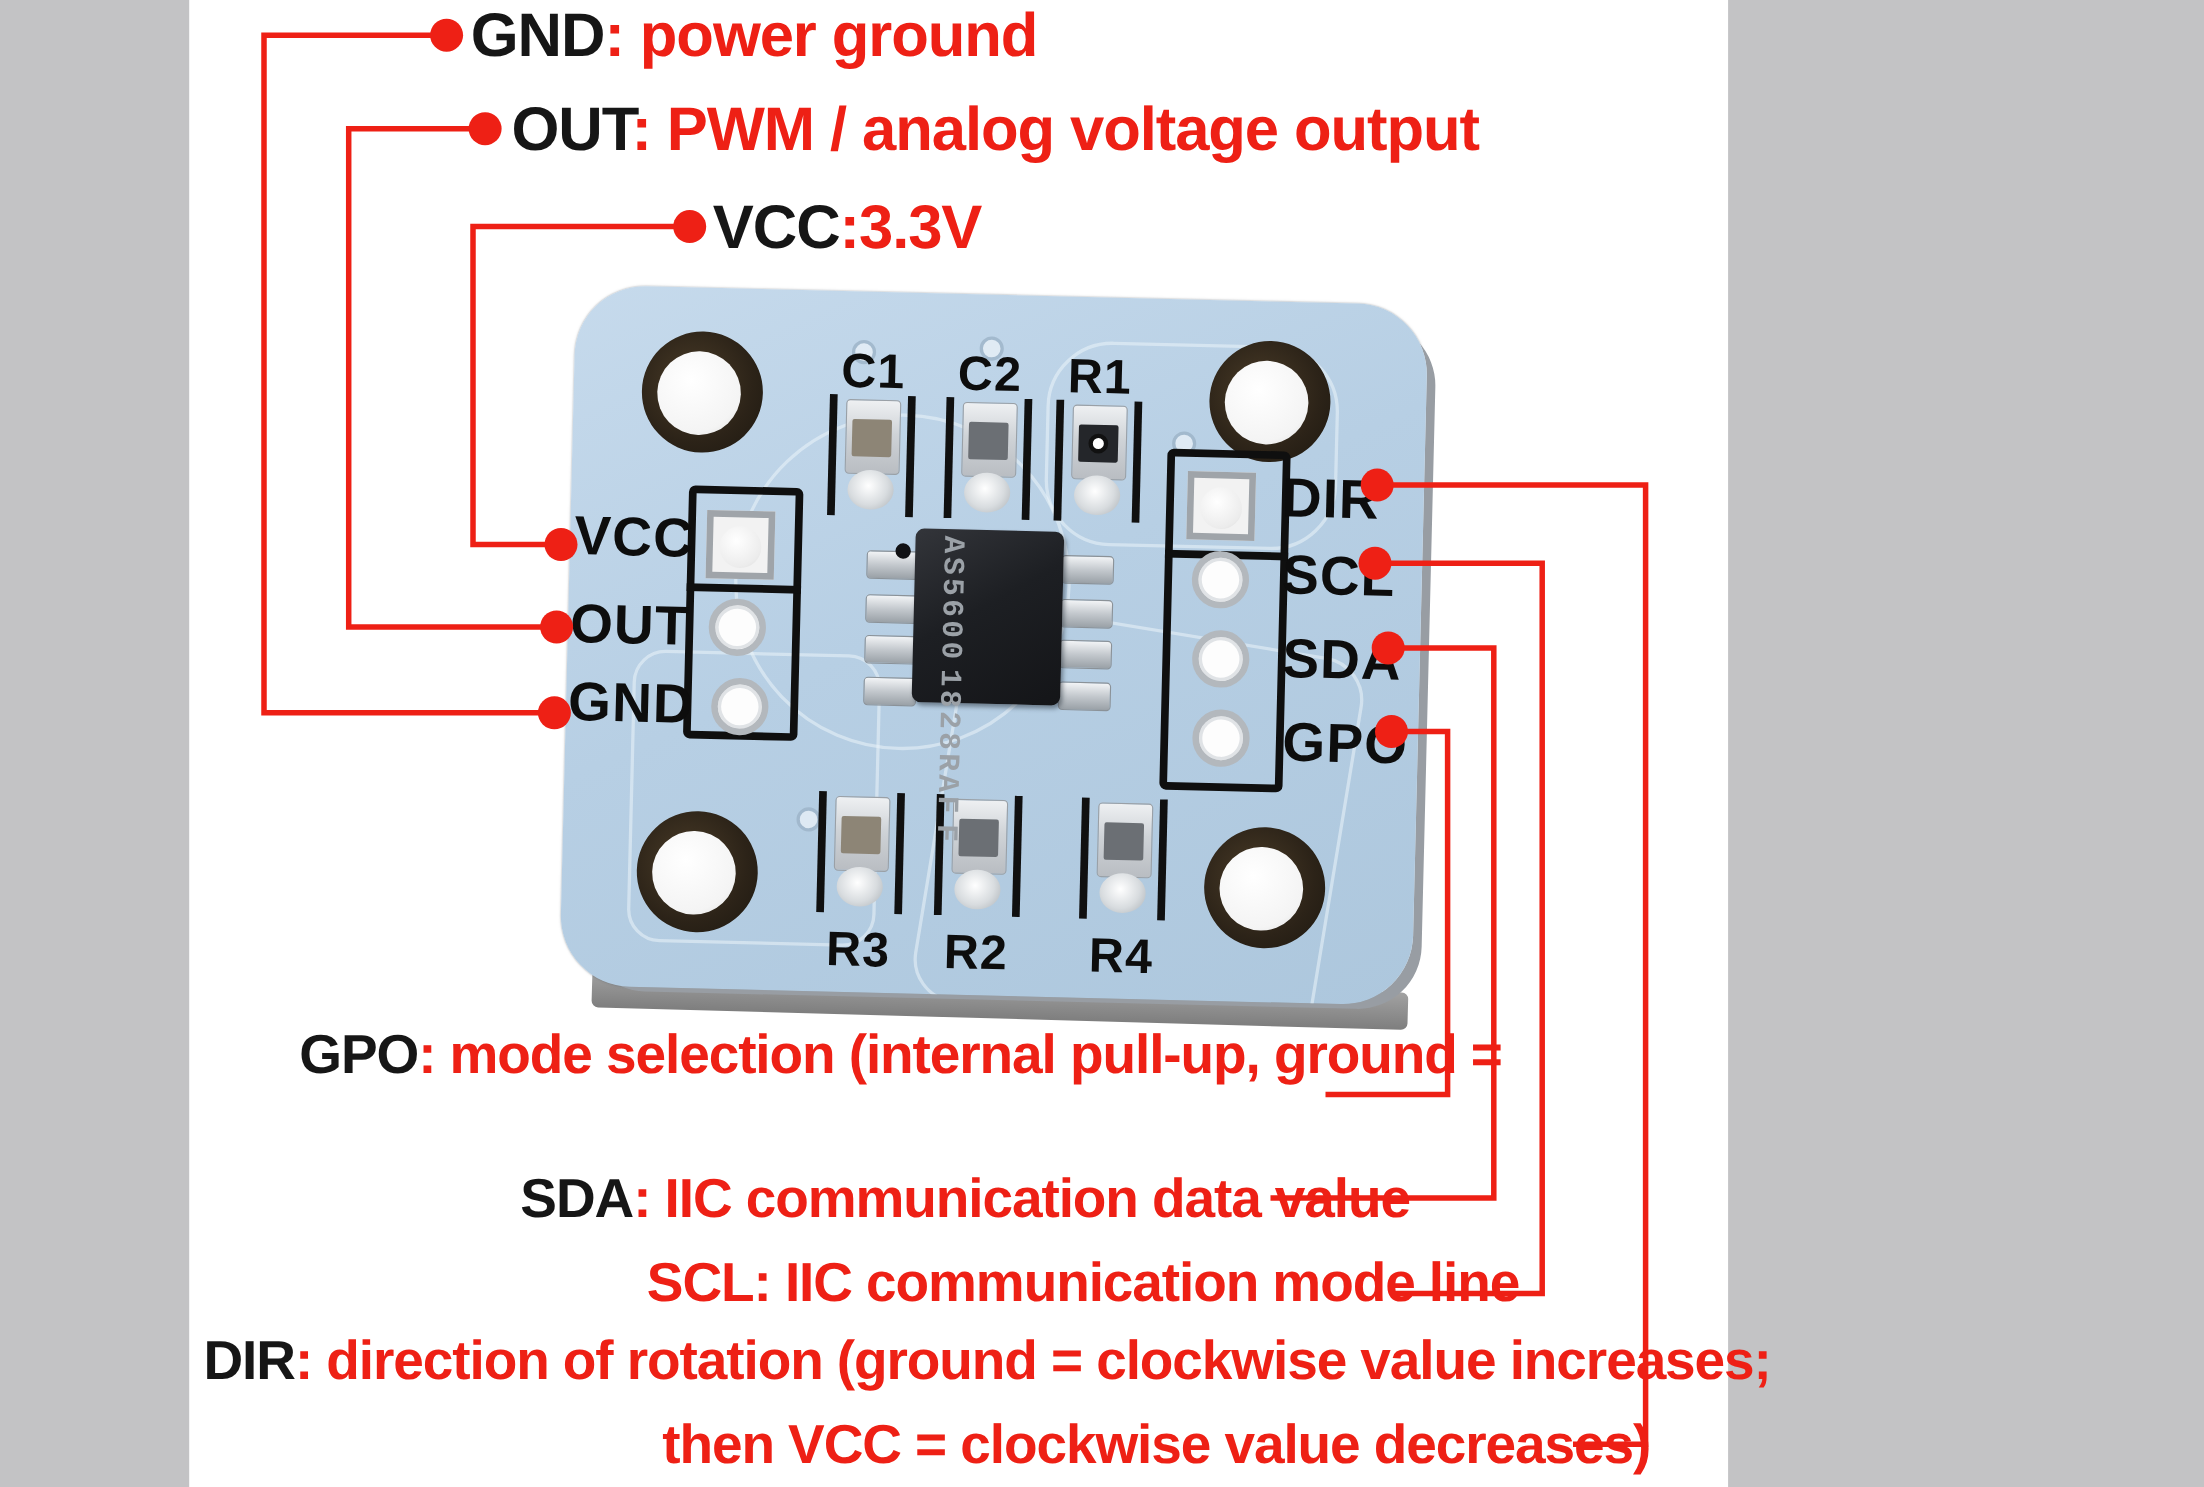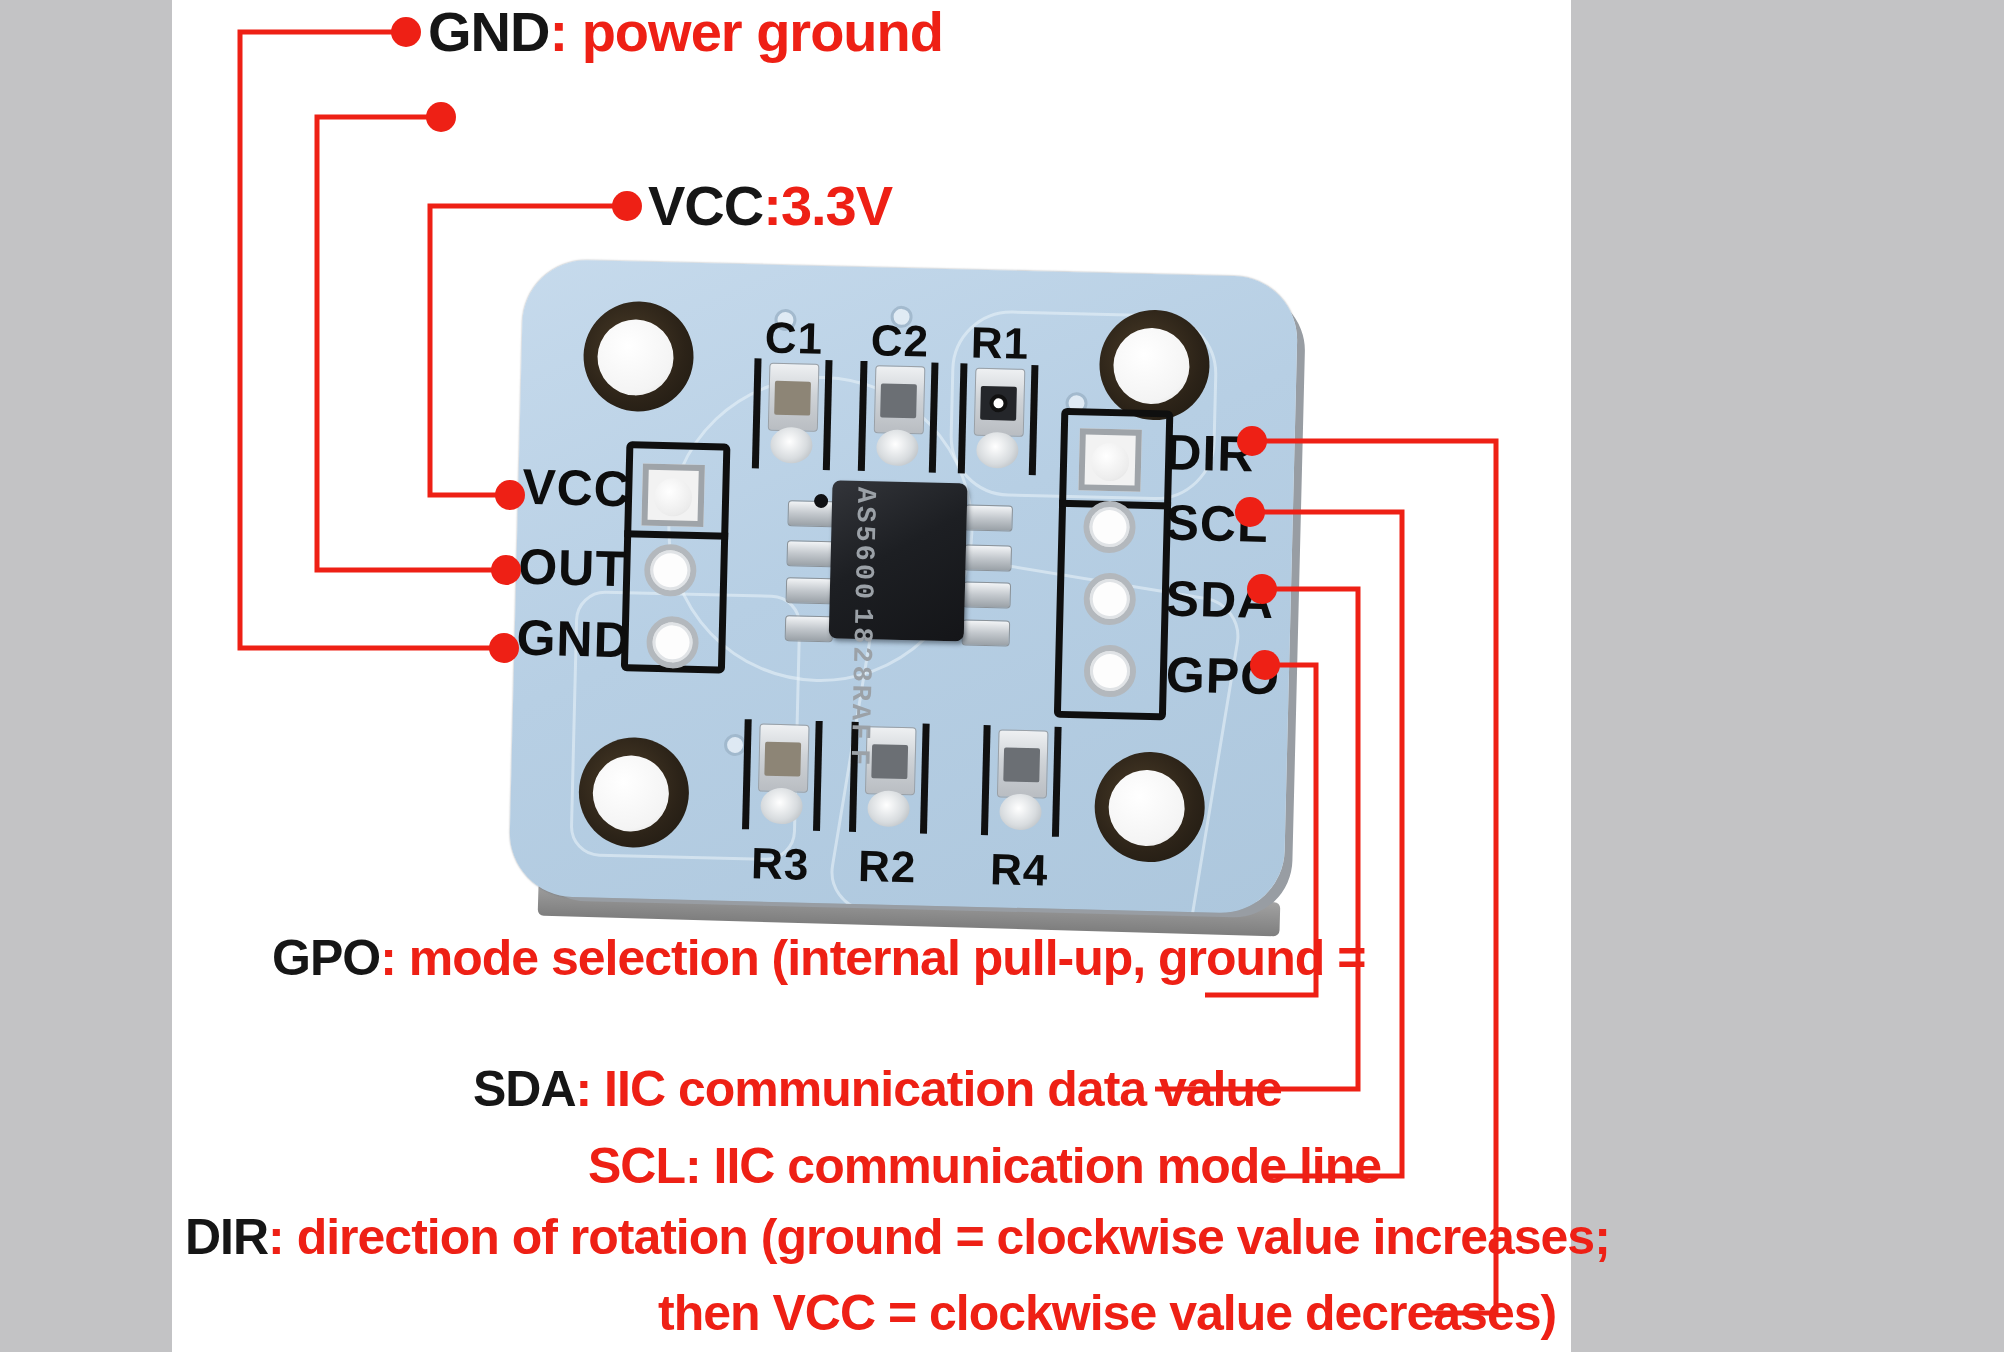--- a/index.html
+++ b/index.html
@@ -236,36 +236,39 @@
       <circle cx="1252" cy="441" r="15"></circle>
       <circle cx="1250" cy="512" r="15"></circle>
       <circle cx="1262" cy="589" r="15"></circle>
       <circle cx="1265" cy="665" r="15"></circle>
     </g>
   </svg>
 
   <div class="ann top" style="left:428px;top:0px;text-align:right;">
     <span class="pin">GND</span><span class="desc">: power ground</span>
   </div>
+  <div class="ann top" style="left:465px;top:85px;">
+    <span class="pin">OUT</span><span class="desc">: PWM / analog voltage output</span>
+  </div>
   <div class="ann top" style="left:648px;top:174px;">
     <span class="pin">VCC</span><span class="desc">:3.3V</span>
   </div>
 
   <div class="ann bottom" style="left:272px;top:928px;">
     <span class="pin">GPO</span><span class="desc">: mode selection (internal pull-up, ground =</span>
   </div>
 
   <div class="ann bottom" style="left:473px;top:1059px;">
     <span class="pin">SDA</span><span class="desc">: IIC communication data value</span>
   </div>
 
   <div class="ann bottom" style="left:588px;top:1136px;">
     <span class="pin" style="color:#ee2015">SCL</span><span class="desc">: IIC communication mode line</span>
   </div>
 
   <div class="ann bottom" style="left:185px;top:1207px;">
     <span class="pin">DIR</span><span class="desc">: direction of rotation (ground = clockwise value increases;</span>
   </div>
-  <div class="ann bottom" style="left:658px;top:1283px;text-align:right;">
+  <div class="ann bottom" style="left:602px;top:1283px;text-align:right;">
     <span class="desc">then VCC = clockwise value decreases)</span>
   </div>
 
 </div>
 
 </body></html>

